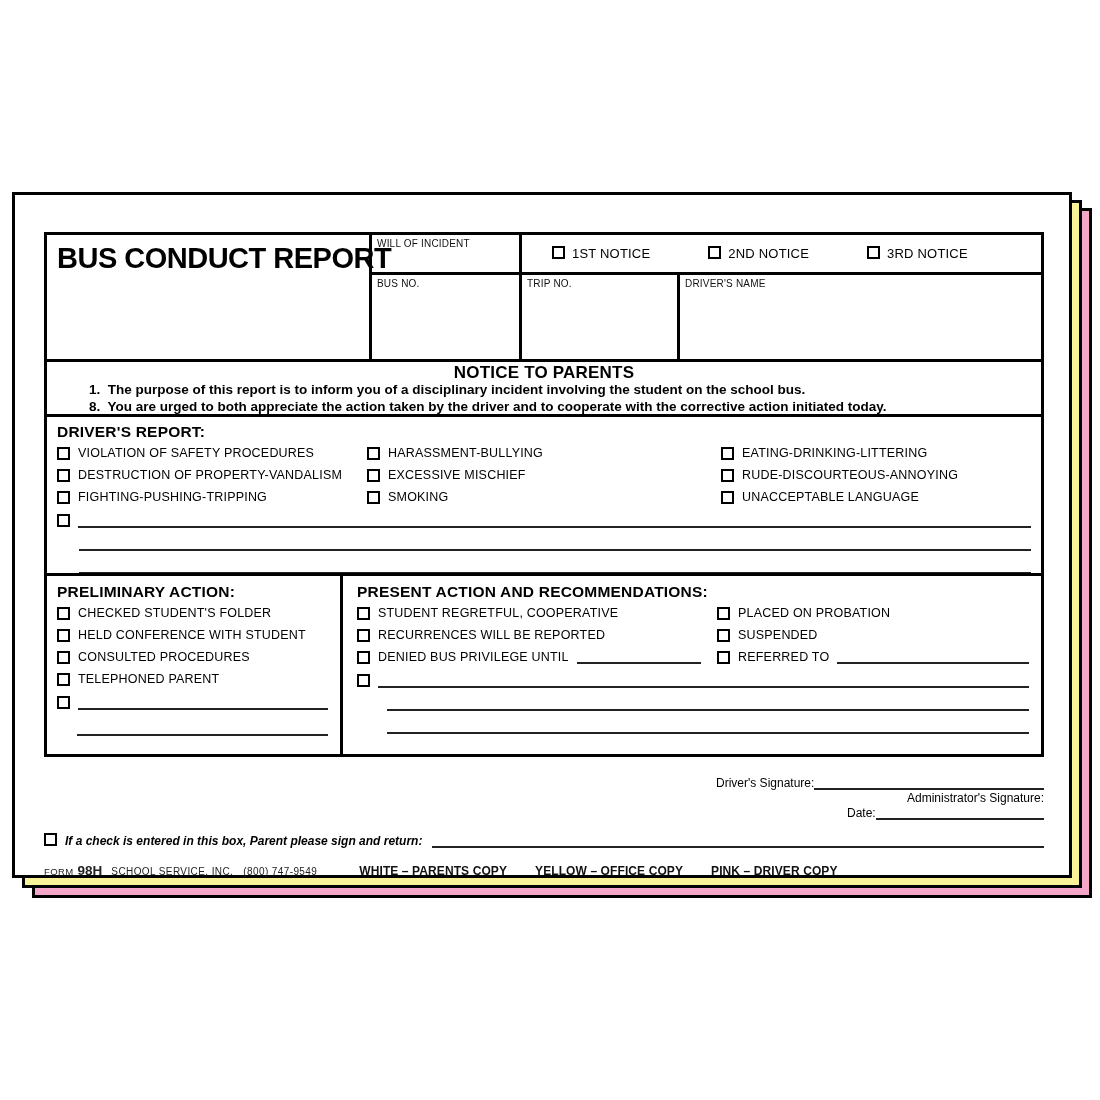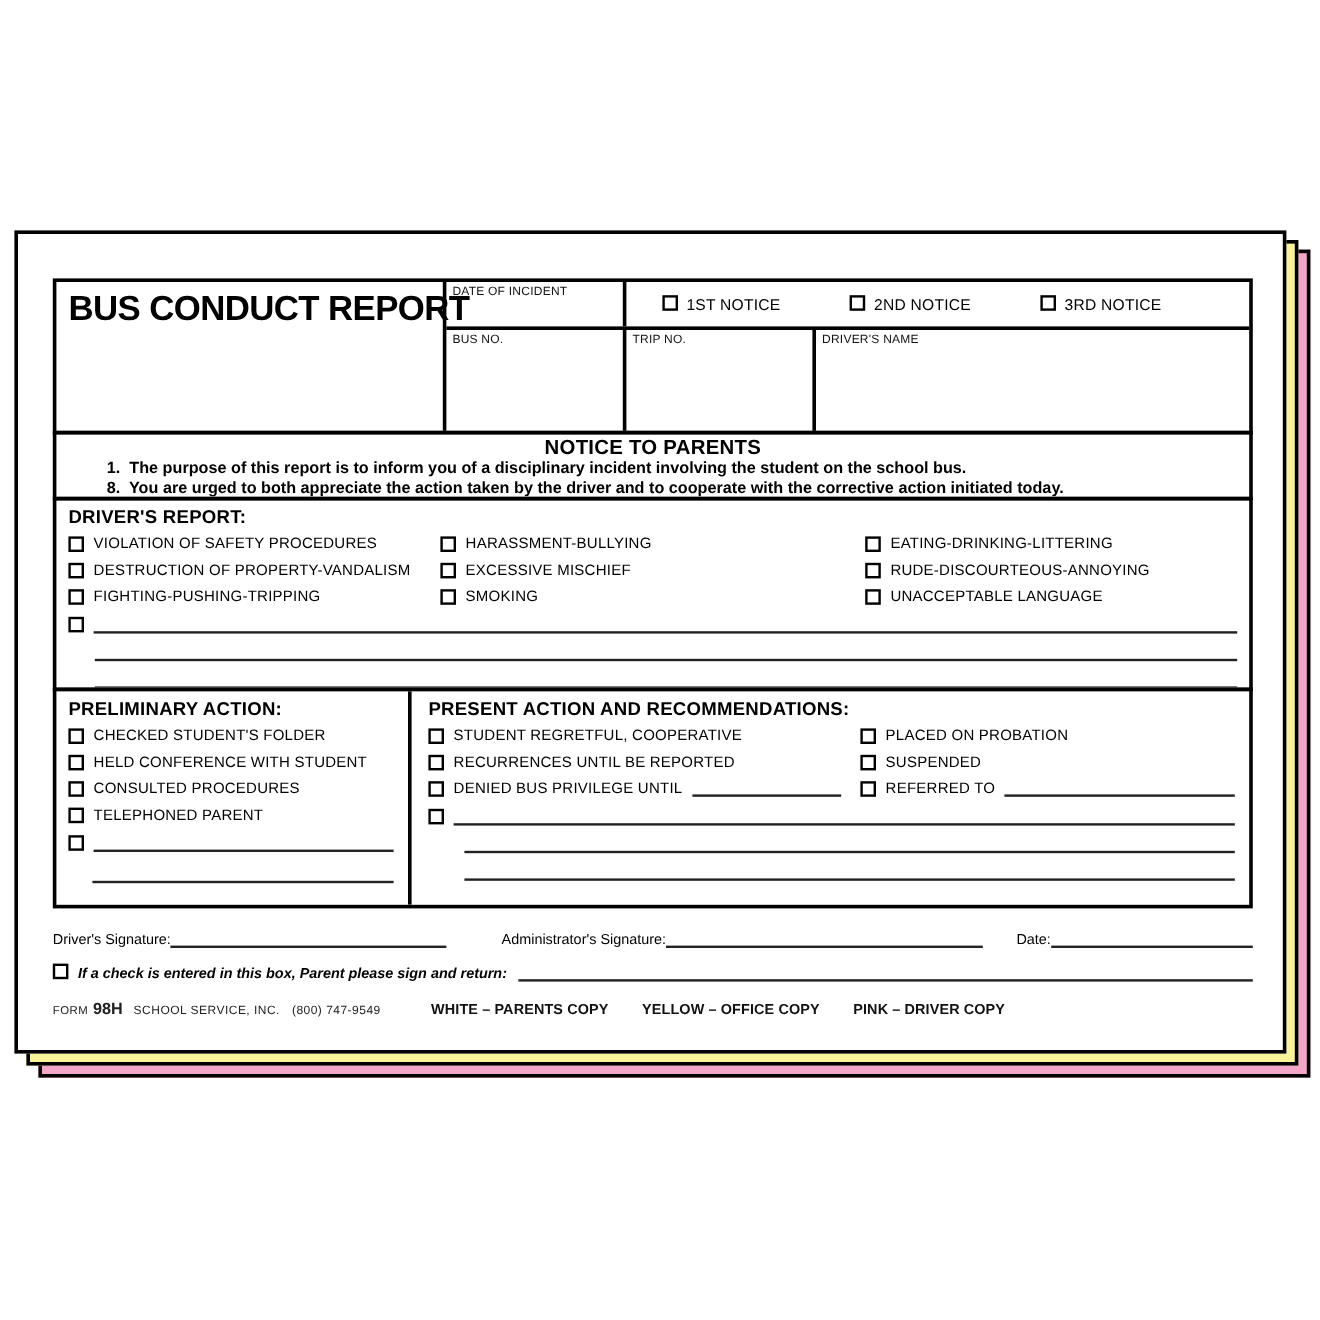--- a/index.html
+++ b/index.html
@@ -63,21 +63,21 @@
   .pa-row { display: flex; }
   .pa-left-item { width: 360px; }
   .present-col .blank-row .fill-line { margin-left: 30px; }
   .prelim-col .blank-row { height: 26px; }
   .prelim-col .blank-row .fill-line { margin-left: 20px; }
   .cbline-row { display: flex; align-items: flex-end; height: 20px; }
   .cbline-row .cb { margin-bottom: 1px; }
   .cbline-row .fill-line { margin-left: 8px; }
 
   
-  .sig-row { display: flex; align-items: flex-end; margin-top: 18px; font-size: 12px; }
+  .sig-row { display: flex; align-items: flex-end; margin-top: 18px; font-size: 12px; flex-direction: column; }
   .sig-group { display: flex; align-items: flex-end; }
   .sig-label { white-space: nowrap; padding-bottom: 0px; }
   .sig-driver { width: 328px; }
   .sig-gap1 { width: 46px; }
   .sig-admin { flex: 1; }
   .sig-gap2 { width: 28px; }
   .sig-date { width: 197px; }
   .sig-group .fill-line { height: 15px; }
 
   
@@ -108,21 +108,21 @@
   <div class="sheet sheet-white">
     <div class="form-area">
 
       <div class="top-table">
         <div class="title-cell">
           <div class="form-title">BUS CONDUCT REPORT</div>
         </div>
         <div class="top-right">
           <div class="trow trow-2">
             <div class="cell cell-date">
-              <div class="cell-label">DATE OF INCIDENT</div>
+              <div class="cell-label">WILL OF INCIDENT</div>
             </div>
             <div class="cell-notices">
               <span class="notice-group">
                 <span class="cb"></span>
                 <span>1ST NOTICE</span>
               </span>
               <span class="notice-group">
                 <span class="cb"></span>
                 <span>2ND NOTICE</span>
               </span>
@@ -249,21 +249,21 @@
               <span>STUDENT REGRETFUL, COOPERATIVE</span>
             </div>
             <div class="chk-item">
               <span class="cb"></span>
               <span>PLACED ON PROBATION</span>
             </div>
           </div>
           <div class="pa-row">
             <div class="chk-item pa-left-item">
               <span class="cb"></span>
-              <span>RECURRENCES UNTIL BE REPORTED</span>
+              <span>RECURRENCES WILL BE REPORTED</span>
             </div>
             <div class="chk-item">
               <span class="cb"></span>
               <span>SUSPENDED</span>
             </div>
           </div>
           <div class="pa-row">
             <div class="chk-item pa-left-item">
               <span class="cb"></span>
               <span>DENIED BUS PRIVILEGE UNTIL</span>

